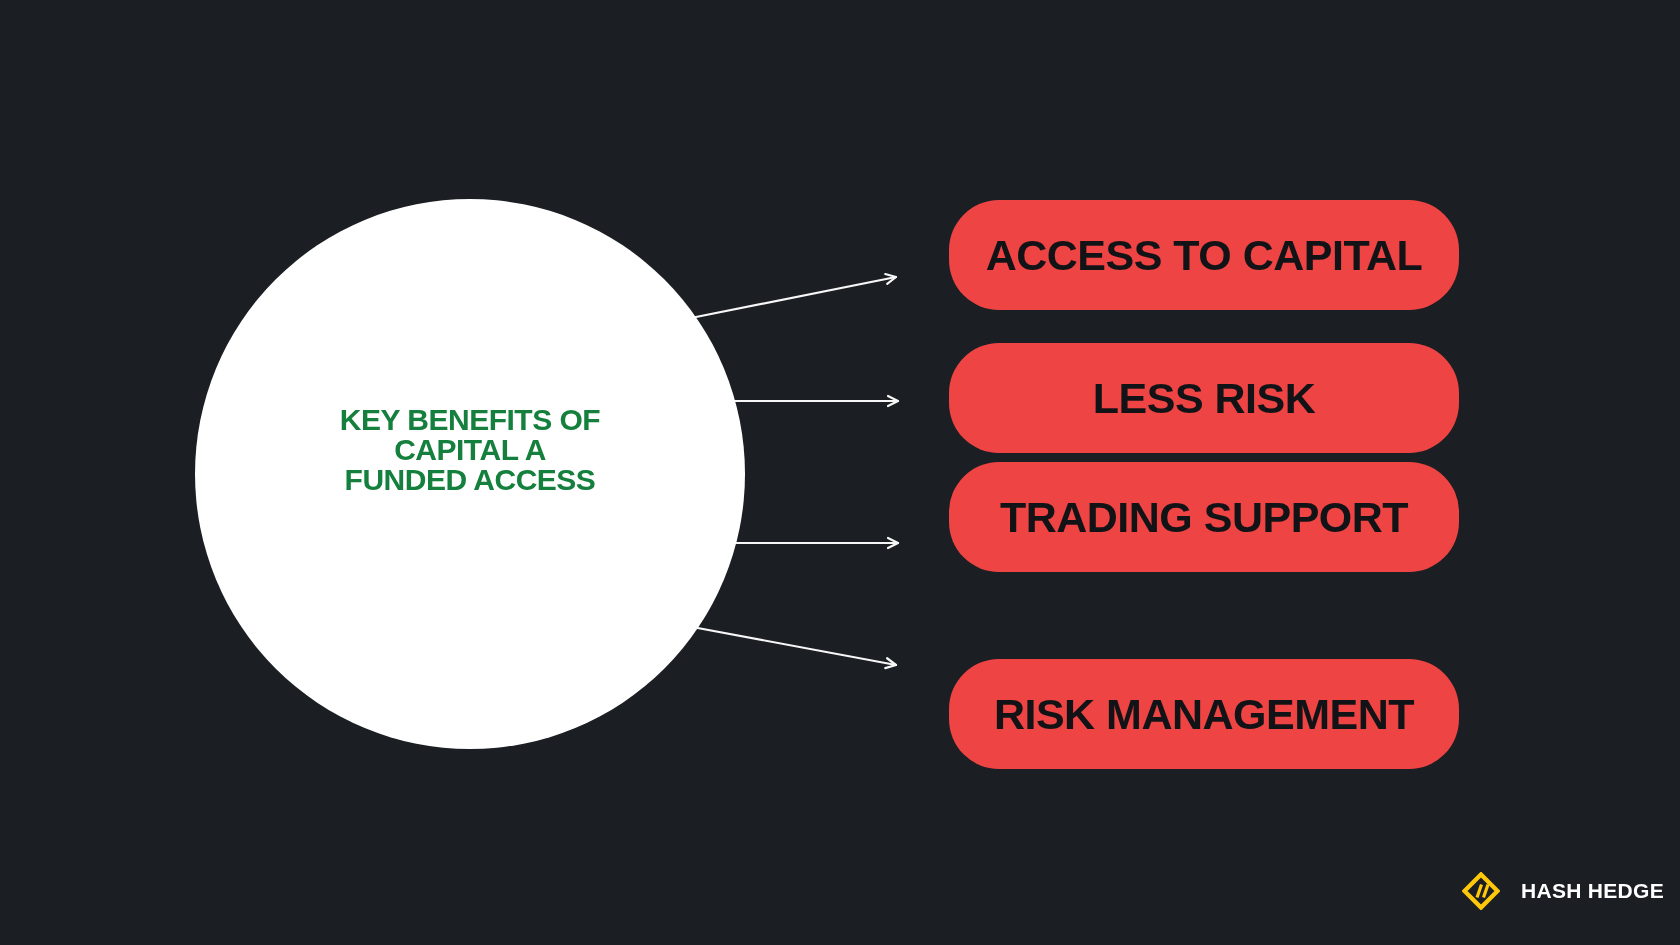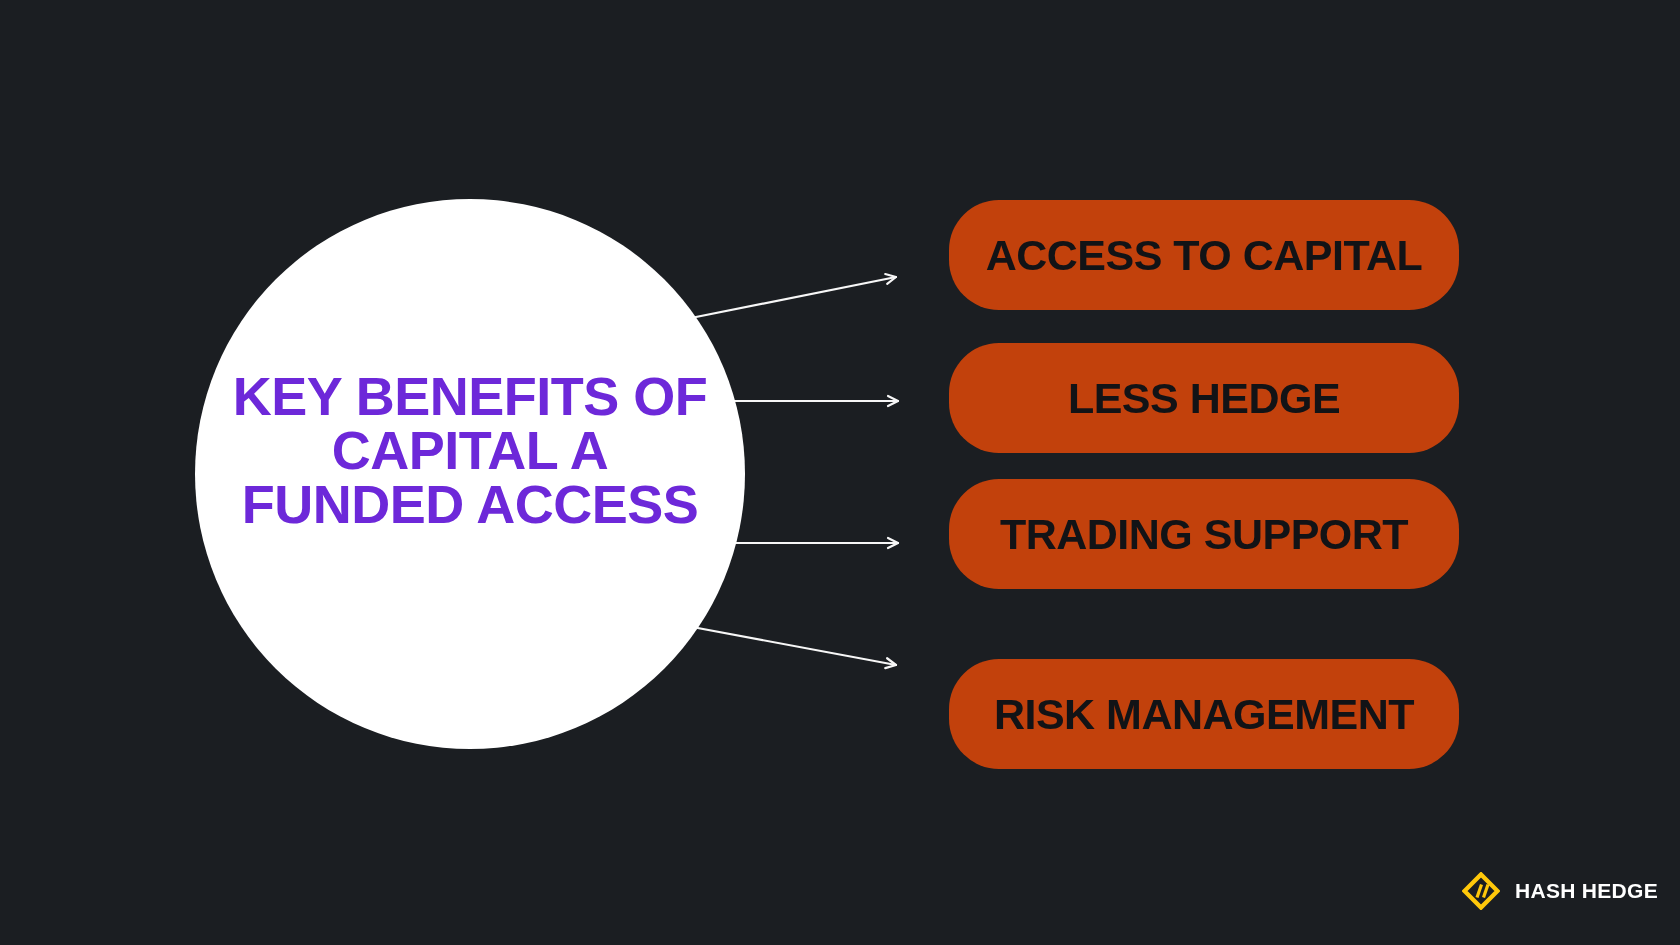--- a/index.html
+++ b/index.html
@@ -31,56 +31,56 @@
     height: 550px;
     border-radius: 50%;
     background: #FFFFFF;
     display: flex;
     align-items: center;
     justify-content: center;
   }
   .hub-text {
     transform: translateY(-24px);
     text-align: center;
-    font-size: 54px;
+    font-size: 30px;
     line-height: 1.0;
     font-weight: 800;
     letter-spacing: -0.5px;
-    color: #6d28d9;
+    color: #15803d;
   }
   .hub-text span {
     display: block;
   }
   .pill {
     position: absolute;
     left: 949px;
     width: 510px;
     height: 110px;
-    background: #c2410c;
+    background: #ef4444;
     border-radius: 50px;
     display: flex;
     align-items: center;
     justify-content: center;
     font-size: 43px;
     font-weight: 800;
     letter-spacing: -0.5px;
     color: #121316;
     white-space: nowrap;
   }
   .pill-0 { top: 200px; }
   .pill-1 { top: 343px; }
-  .pill-2 { top: 479px; }
+  .pill-2 { top: 462px; }
   .pill-3 { top: 631px; margin-top: 28px; }
   .brand {
     position: absolute;
     left: 1462px;
     top: 872px;
     display: flex;
     align-items: center;
-    gap: 15px;
+    gap: 21px;
   }
   .brand-name {
     color: #FFFFFF;
     font-size: 21px;
     font-weight: 800;
     letter-spacing: 0.3px;
     white-space: nowrap;
   }
 </style>
 </head>
@@ -105,21 +105,21 @@
       <span>KEY BENEFITS OF</span>
       <span>CAPITAL A</span>
       <span>FUNDED ACCESS</span>
     </div>
   </div>
 
   <div class="pill pill-0">
     <span>ACCESS TO CAPITAL</span>
   </div>
   <div class="pill pill-1">
-    <span>LESS HEDGE</span>
+    <span>LESS RISK</span>
   </div>
   <div class="pill pill-2">
     <span>TRADING SUPPORT</span>
   </div>
   <div class="pill pill-3">
     <span>RISK MANAGEMENT</span>
   </div>
 
   <div class="brand">
     <svg width="38" height="38" viewBox="0 0 38 38" aria-hidden="true">

